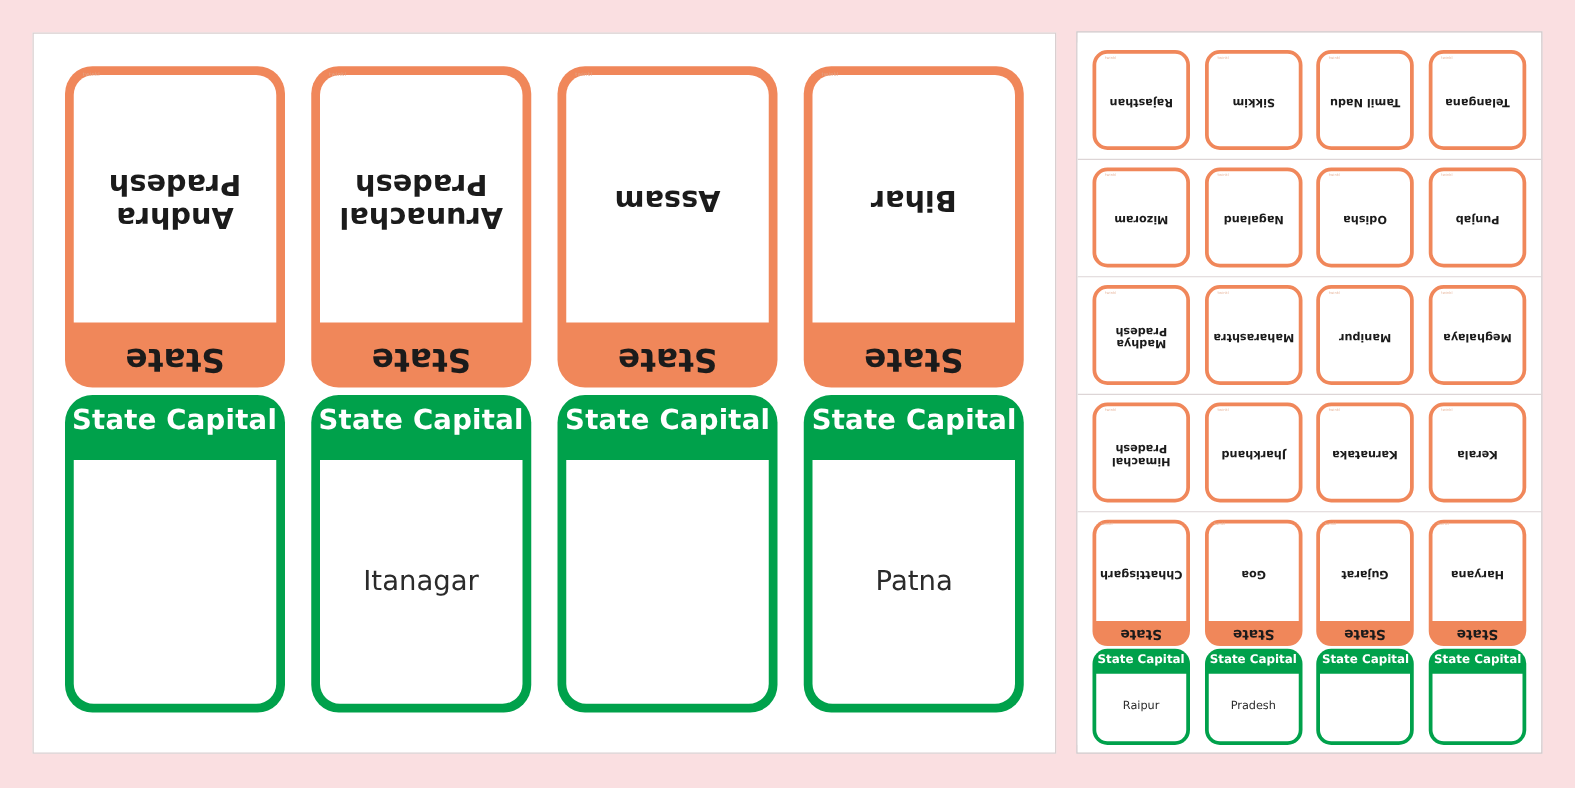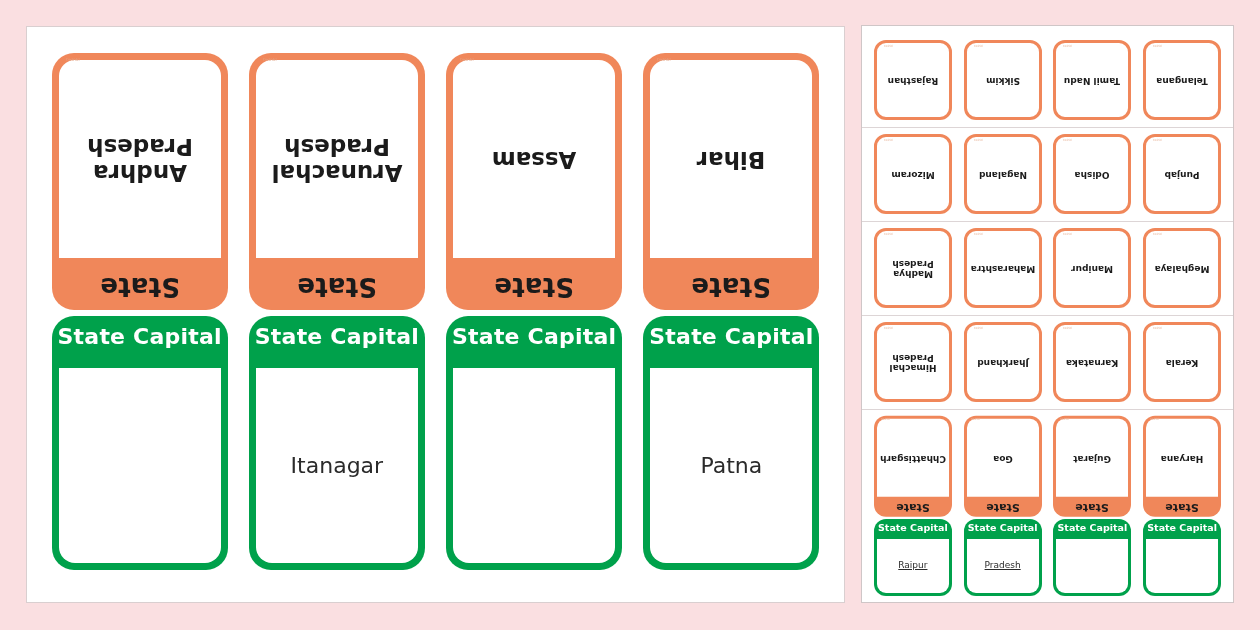--- a/index.html
+++ b/index.html
@@ -204,21 +204,21 @@
     position:absolute;left:0;right:0;top:3px;
     text-align:center;font-weight:bold;font-size:9.5px;color:#fff;
   }
   .mini-capital .inner-white{
     position:absolute;left:3px;right:3px;top:20px;bottom:3px;
     background:#fff;border-radius:0 0 9px 9px;
   }
   .mini-capital .mini-cap-name{
     position:absolute;left:3px;right:3px;top:20px;bottom:3px;
     display:flex;align-items:center;justify-content:center;
-    text-align:center;font-size:9px;color:#2b2b2b;line-height:1.1;text-decoration:underline;
+    text-align:center;font-size:9px;color:#2b2b2b;line-height:1.1;
   }
 </style>
 </head>
 <body>
 
 <div id="root">
 
   <div id="left-panel" class="panel">
     <div id="big-grid">
         <div class="card-pair">

